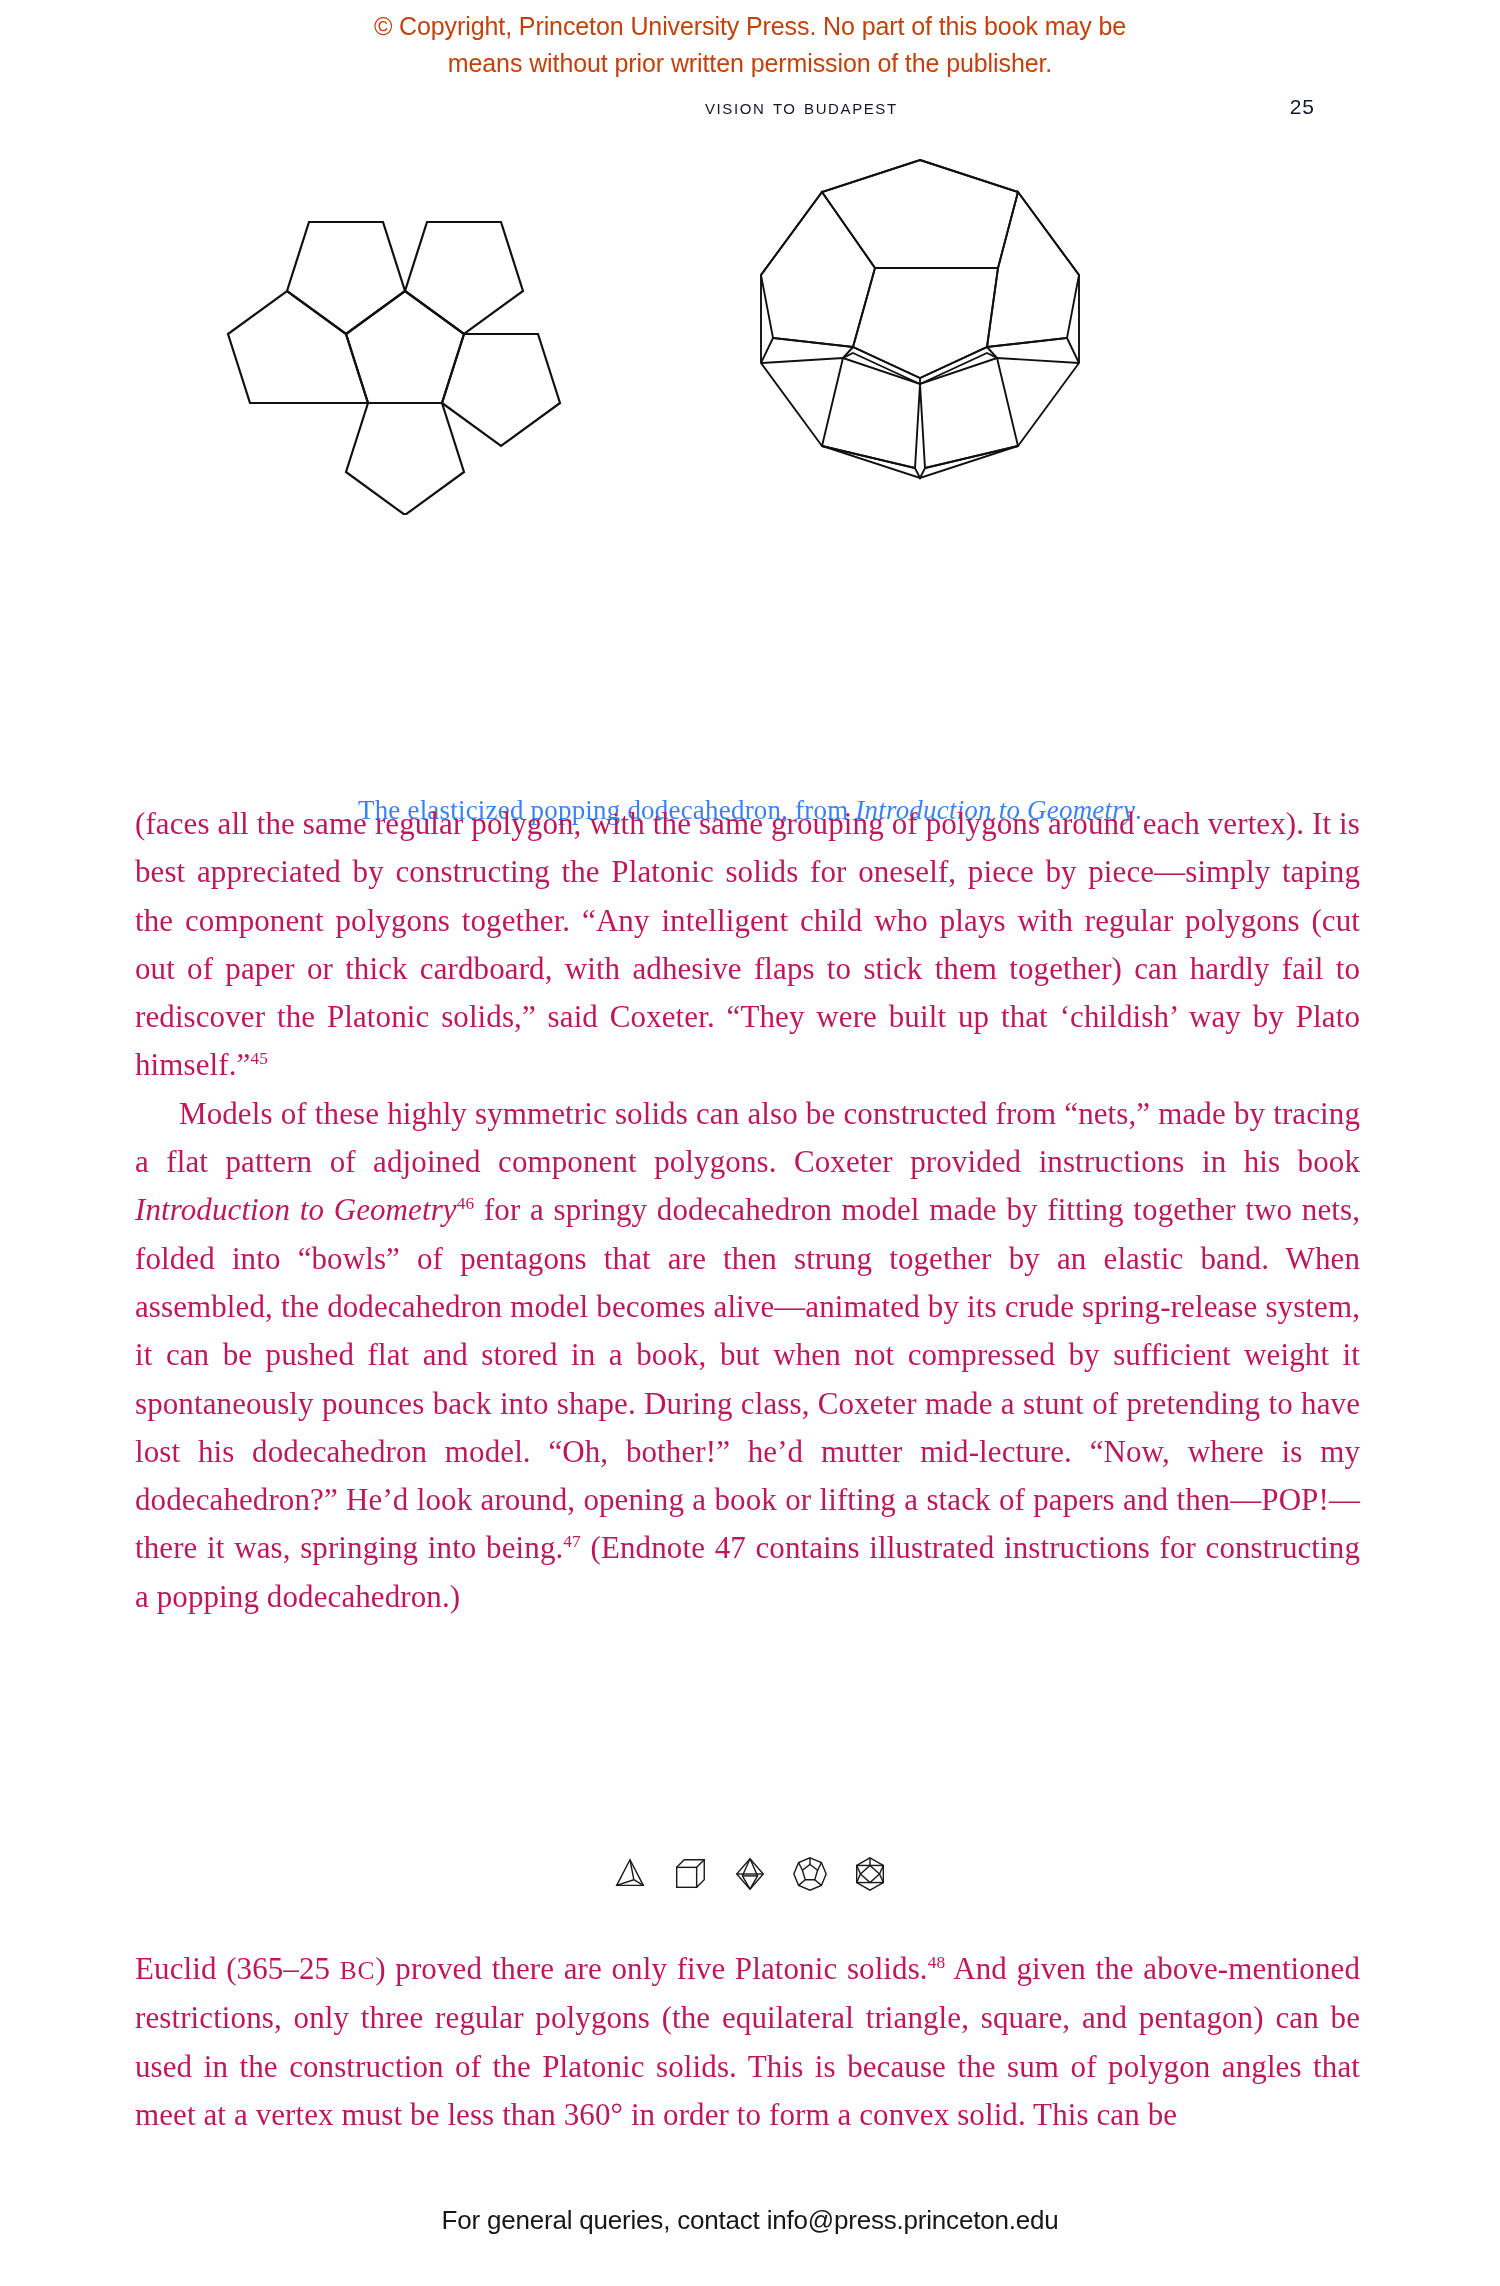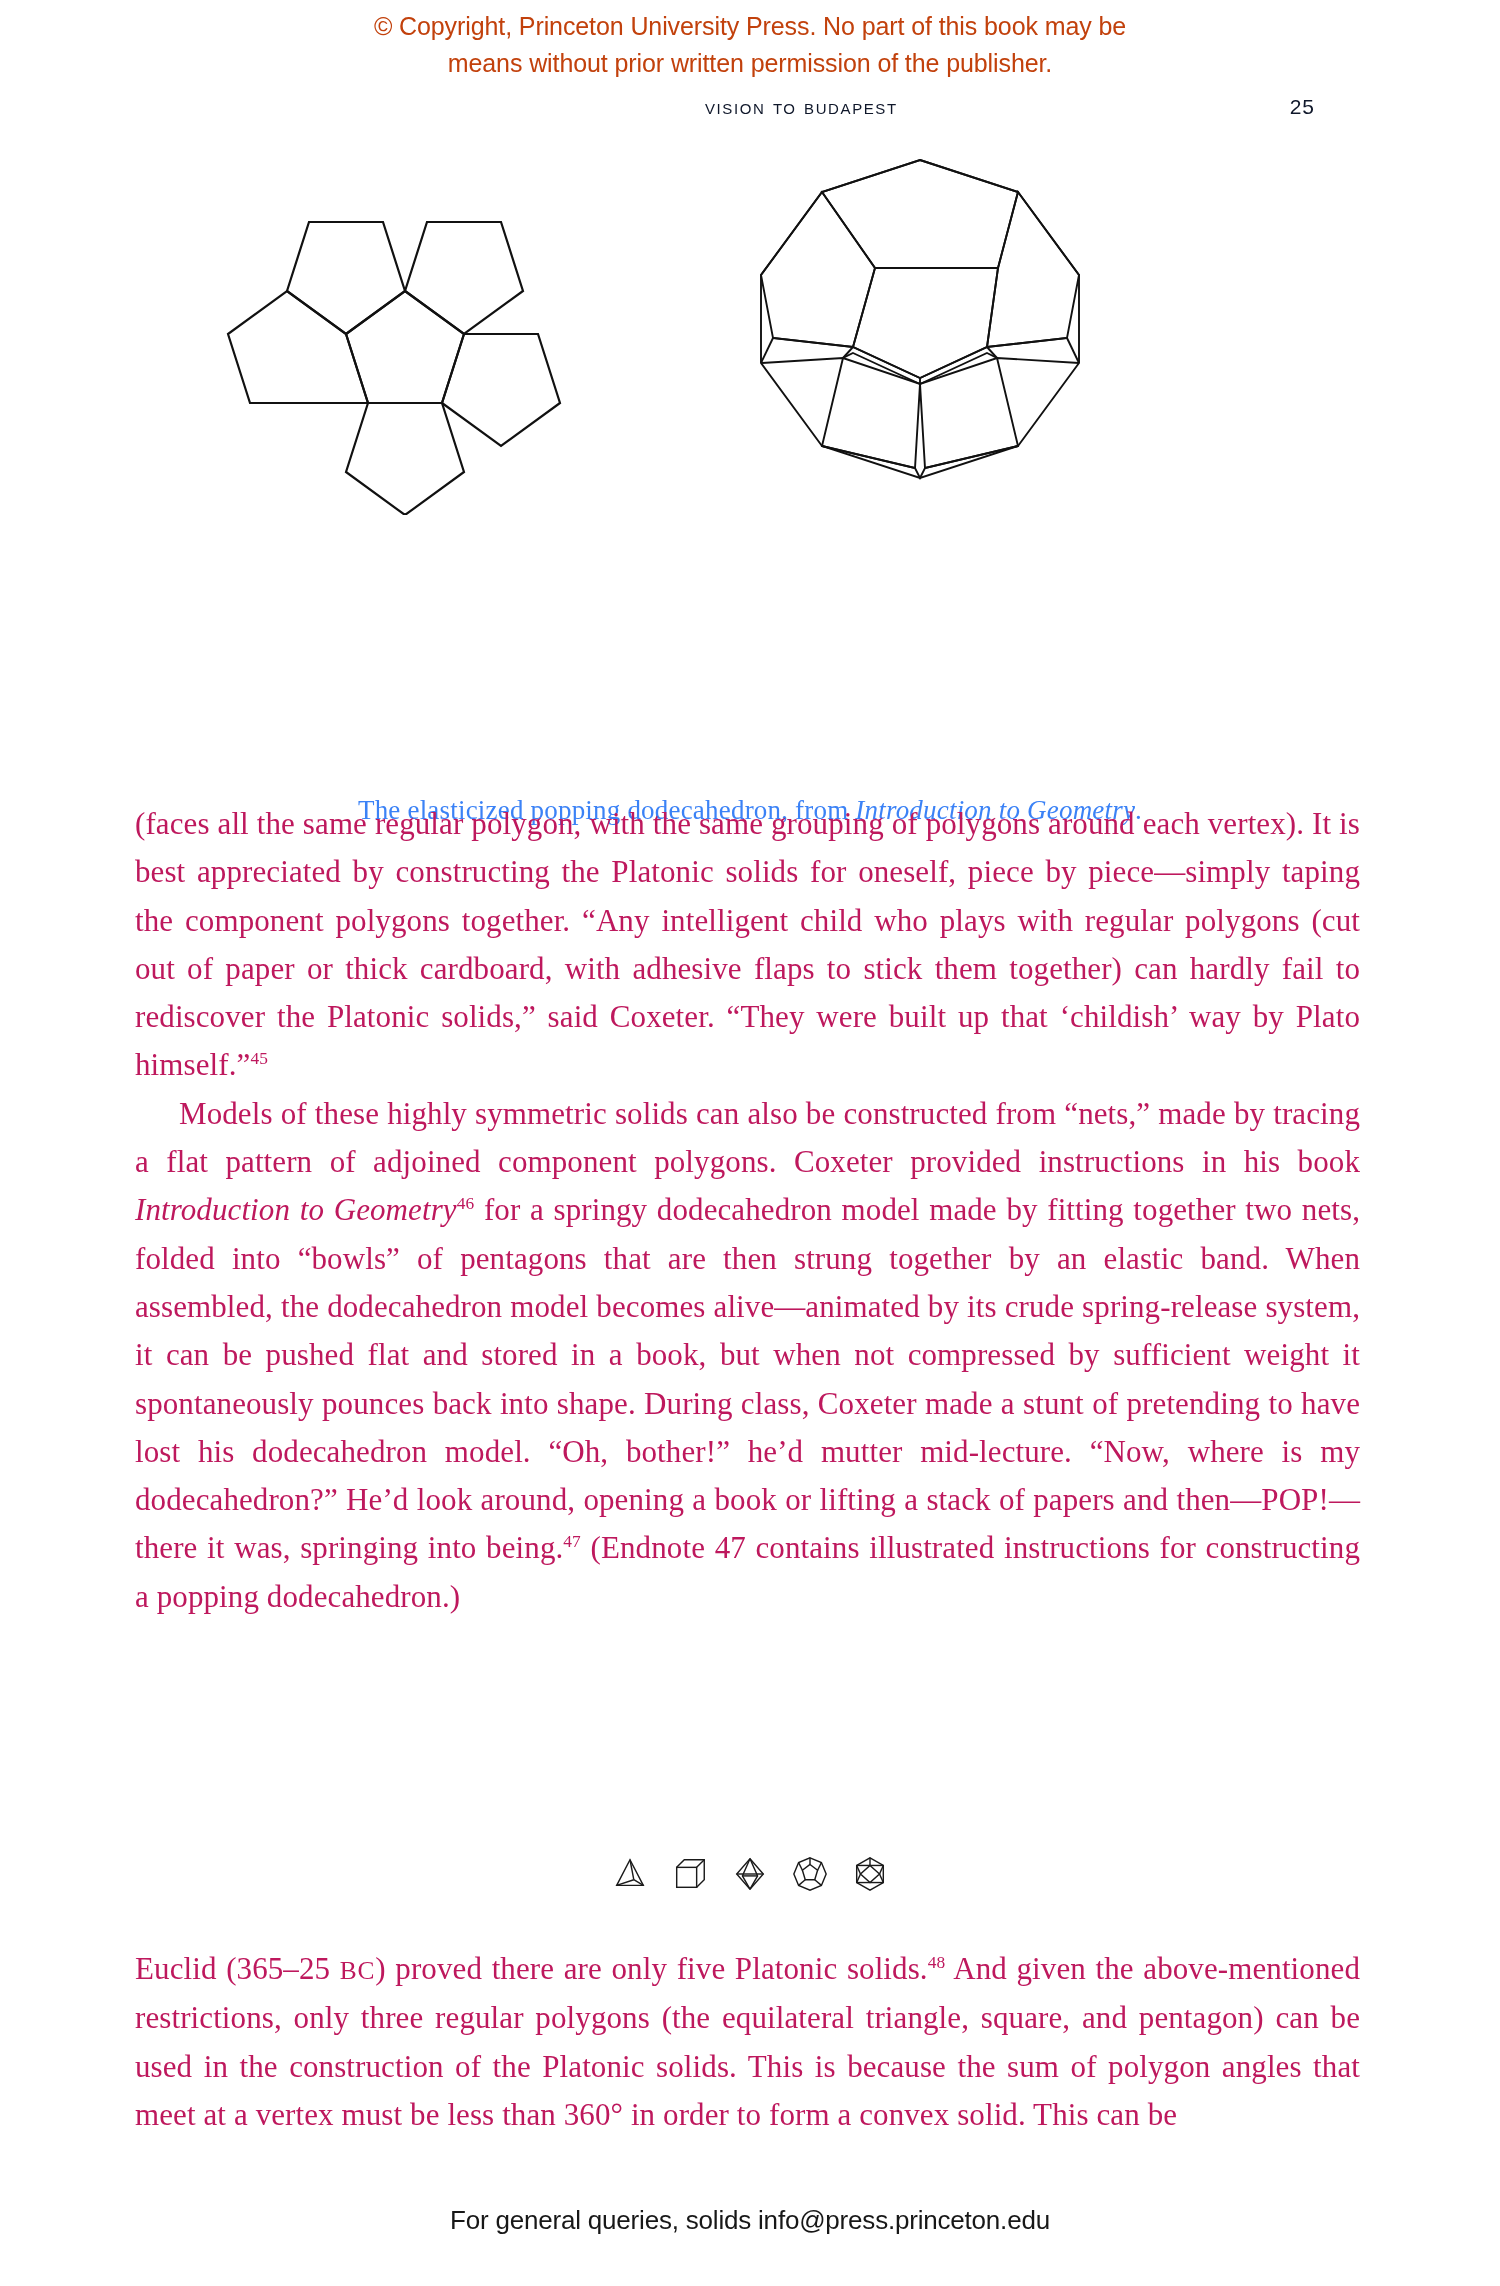--- a/index.html
+++ b/index.html
@@ -289,15 +289,15 @@
         <line x1="30" y1="20" x2="34" y2="29"></line>
       </g>
     </svg>
 
   </div>
 
   <div class="body-col-2">
     <p class="body"><span>Euclid (365–25 </span><span class="smallcaps">BC</span><span>) proved there are only five Platonic solids.</span><sup>48</sup><span> And given the above-mentioned restrictions, only three regular polygons (the equilateral triangle, square, and pentagon) can be used in the construction of the Platonic solids. This is because the sum of polygon angles that meet at a vertex must be less than 360° in order to form a convex solid. This can be</span></p>
   </div>
 
-  <div class="footer">For general queries, solids info@press.princeton.edu</div>
+  <div class="footer">For general queries, contact info@press.princeton.edu</div>
 
 </div>
 
 </body></html>

